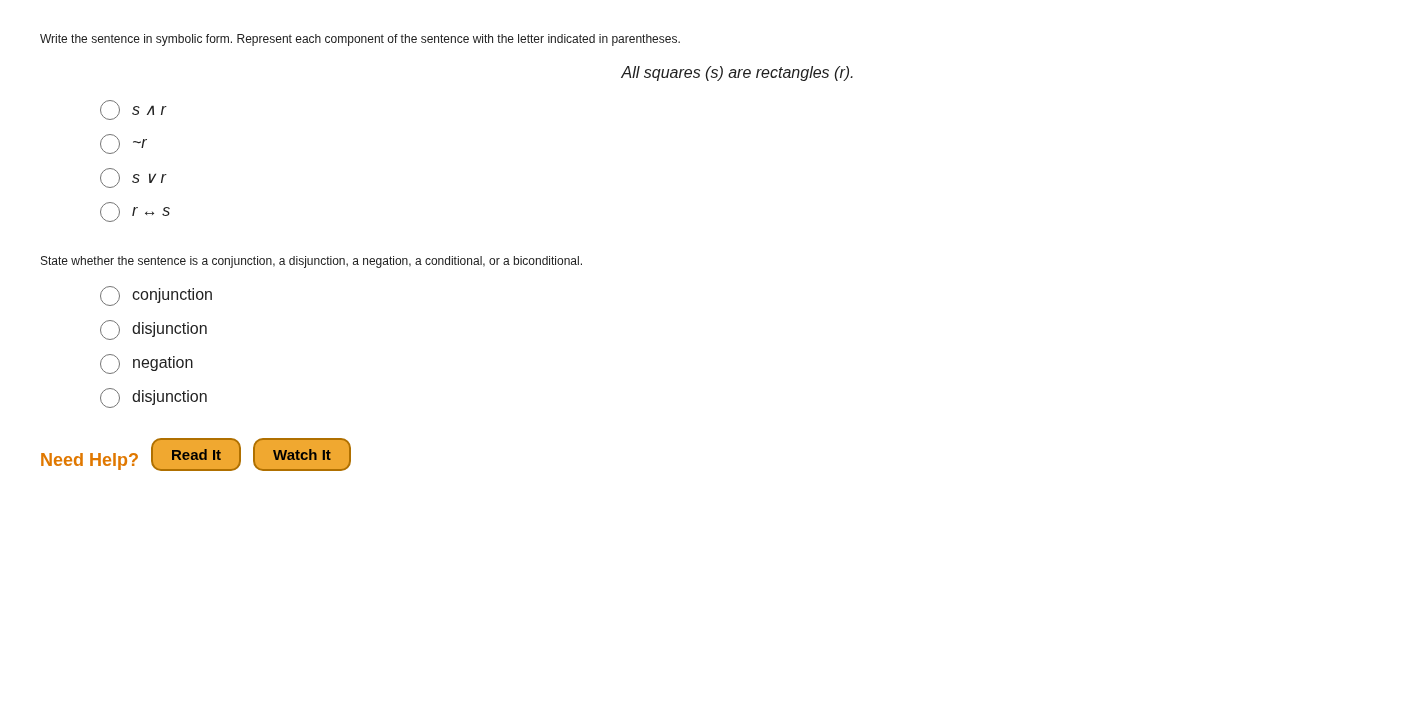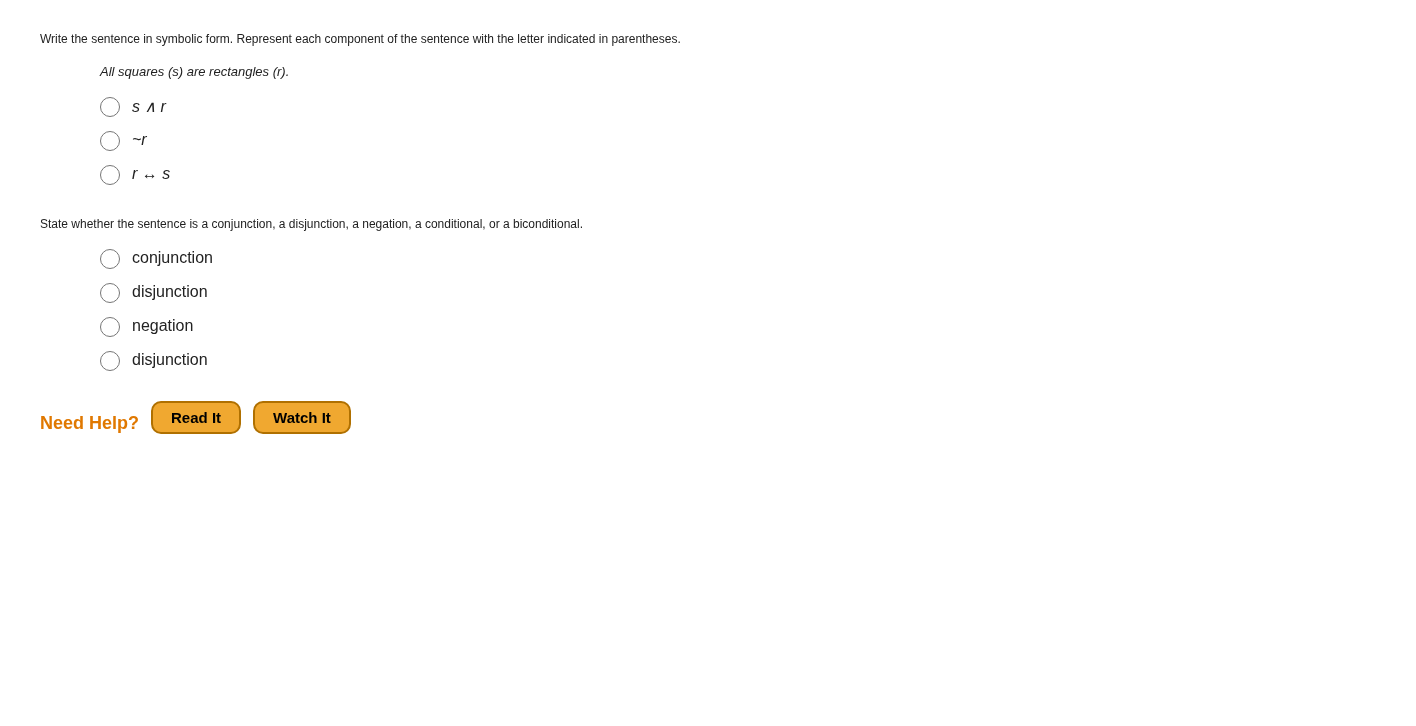--- a/index.html
+++ b/index.html
@@ -22,24 +22,25 @@
       margin-bottom: 30px;
     }
 
     .question-text {
       font-size: 12px;
       line-height: 1.5;
       margin-bottom: 16px;
     }
 
     .sub-text {
-      font-size: 13px;
+      font-size: 16px;
       font-style: italic;
       margin-left: 60px;
       margin-bottom: 18px;
+      text-align: center;
     }
 
     .options-list {
       list-style: none;
       margin-left: 60px;
     }
 
     .option-item {
       display: flex;
       align-items: flex-start;
@@ -103,20 +104,24 @@
   <ul class="options-list">
     <li class="option-item">
       <input type="radio" name="q1" id="q1_opt1" style="">
       <label for="q1_opt1" class="option-label"><em>s</em> ∧ <em>r</em></label>
     </li>
     <li class="option-item">
       <input type="radio" name="q1" id="q1_opt3" style="">
       <label for="q1_opt3" class="option-label">~<em>r</em></label>
     </li>
     <li class="option-item">
+      <input type="radio" name="q1" id="q1_opt4" style="">
+      <label for="q1_opt4" class="option-label"><em>s</em> ∨ <em>r</em></label>
+    </li>
+    <li class="option-item">
       <input type="radio" name="q1" id="q1_opt5" style="">
       <label for="q1_opt5" class="option-label"><em>r</em> ↔ <em>s</em></label>
     </li>
   </ul>
 </div>
 
 <div class="question-section">
   <p class="question-text">State whether the sentence is a conjunction, a disjunction, a negation, a conditional, or a biconditional.</p>
   <ul class="options-list">
     <li class="option-item">

